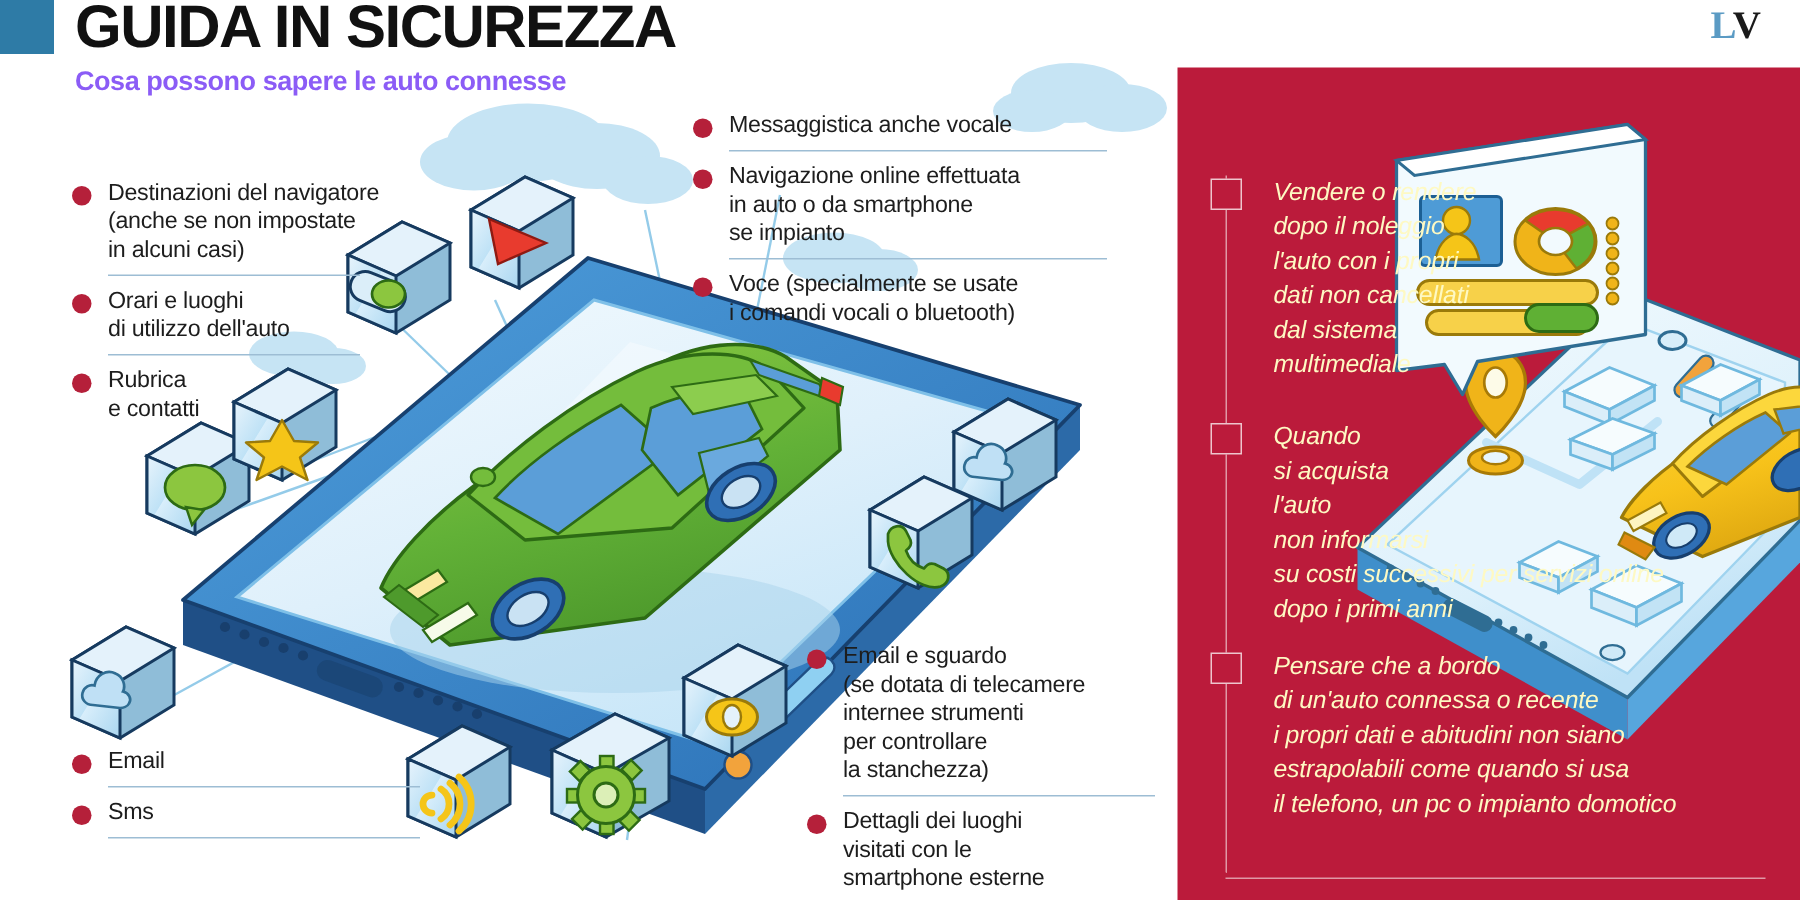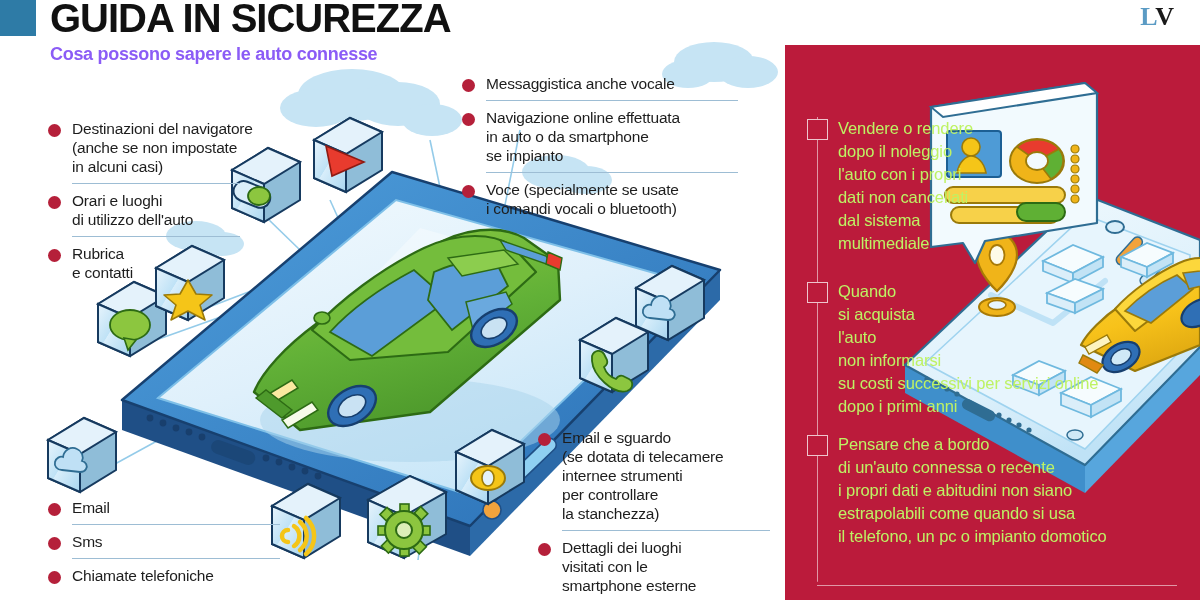--- a/index.html
+++ b/index.html
@@ -98,24 +98,25 @@
     background: rgba(255,255,255,0.55);
   }
   .panel-item { position: absolute; left: 22px; }
   .panel-box {
     position: absolute; left: 0; top: 2px;
     width: 21px; height: 21px;
     border: 1.5px solid rgba(255,255,255,0.75);
     background: #bb1b3b;
   }
   .panel-text {
-    margin-left: 31px;
+    margin-left: 42px;
     font-size: 16.5px; line-height: 23px;
-    color: #bef264; letter-spacing: -0.1px;
+    color: #fef9c3; letter-spacing: -0.1px;
     white-space: pre-line;
+    font-style: italic;
   }
 </style>
 </head>
 <body>
 
 <div id="root">
 
   <svg class="illo" viewBox="0 0 1200 600" width="1200" height="600" aria-hidden="true">
     <defs>
       <linearGradient id="tileG" x1="0" y1="0" x2="1" y2="1">
@@ -371,24 +372,20 @@
     <div class="bullet-item">
       <span class="bullet-dot"></span>
       <span class="bullet-text">Email</span>
     </div>
     <div class="divider mid"></div>
     <div class="bullet-item">
       <span class="bullet-dot"></span>
       <span class="bullet-text">Sms</span>
     </div>
     <div class="divider mid"></div>
-    <div class="bullet-item">
-      <span class="bullet-dot"></span>
-      <span class="bullet-text">Chiamate telefoniche</span>
-    </div>
   </div>
 
   <div class="bullet-col" id="col-mid">
     <div class="bullet-item">
       <span class="bullet-dot"></span>
       <span class="bullet-text">Messaggistica anche vocale</span>
     </div>
     <div class="divider wide"></div>
     <div class="bullet-item">
       <span class="bullet-dot"></span>

